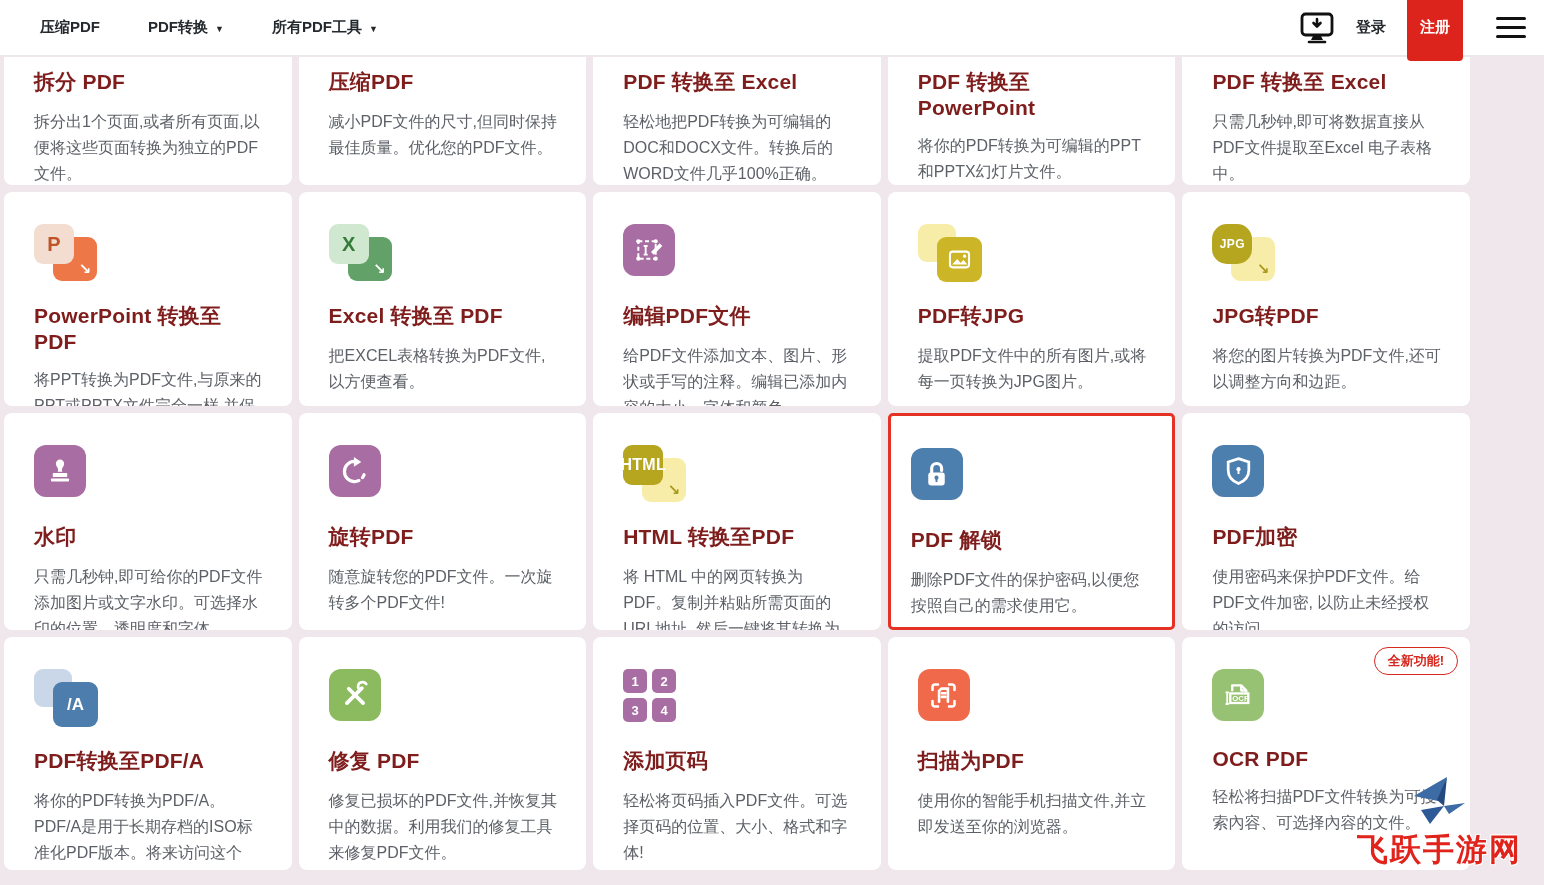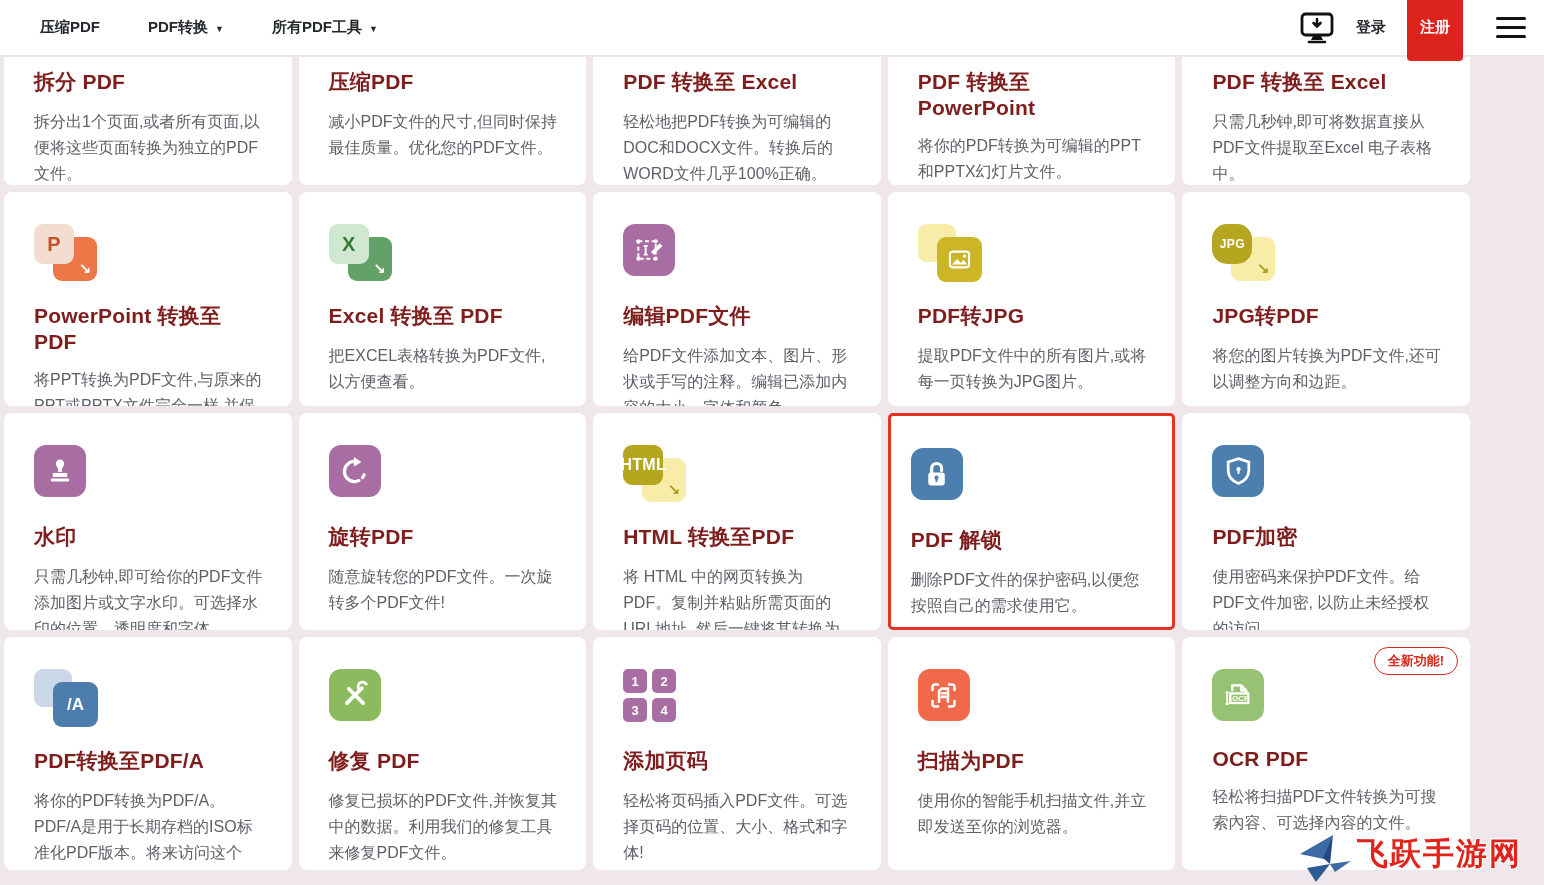--- a/index.html
+++ b/index.html
@@ -61,21 +61,21 @@
   .pg { width:24px; height:24px; border-radius:5px; background:#a86da2; color:#fff;
         font-size:13px; font-weight:700; display:flex; align-items:center; justify-content:center; }
 
   
   .badge-new {
     position:absolute; top:10px; right:12px; background:#fff;
     border:1.5px solid #d5281e; color:#d5281e; border-radius:15px;
     font-size:13px; font-weight:600; padding:4px 13px; z-index:3;
   }
   .watermark {
-    position:absolute; right:22px; bottom:2px; display:flex; gap:4px; z-index:10;
+    position:absolute; right:22px; bottom:14px; display:flex; align-items:center; gap:4px; z-index:10;flex-direction:column;
   }
   .watermark-text {
     font-size:31px; font-weight:900; color:#e0231b; letter-spacing:2px;
     text-shadow:1px 1px 0 #fff,-1px -1px 0 #fff,1px -1px 0 #fff,-1px 1px 0 #fff;
   }
 </style>
 </head>
 <body>
 
 <div class="nav">

